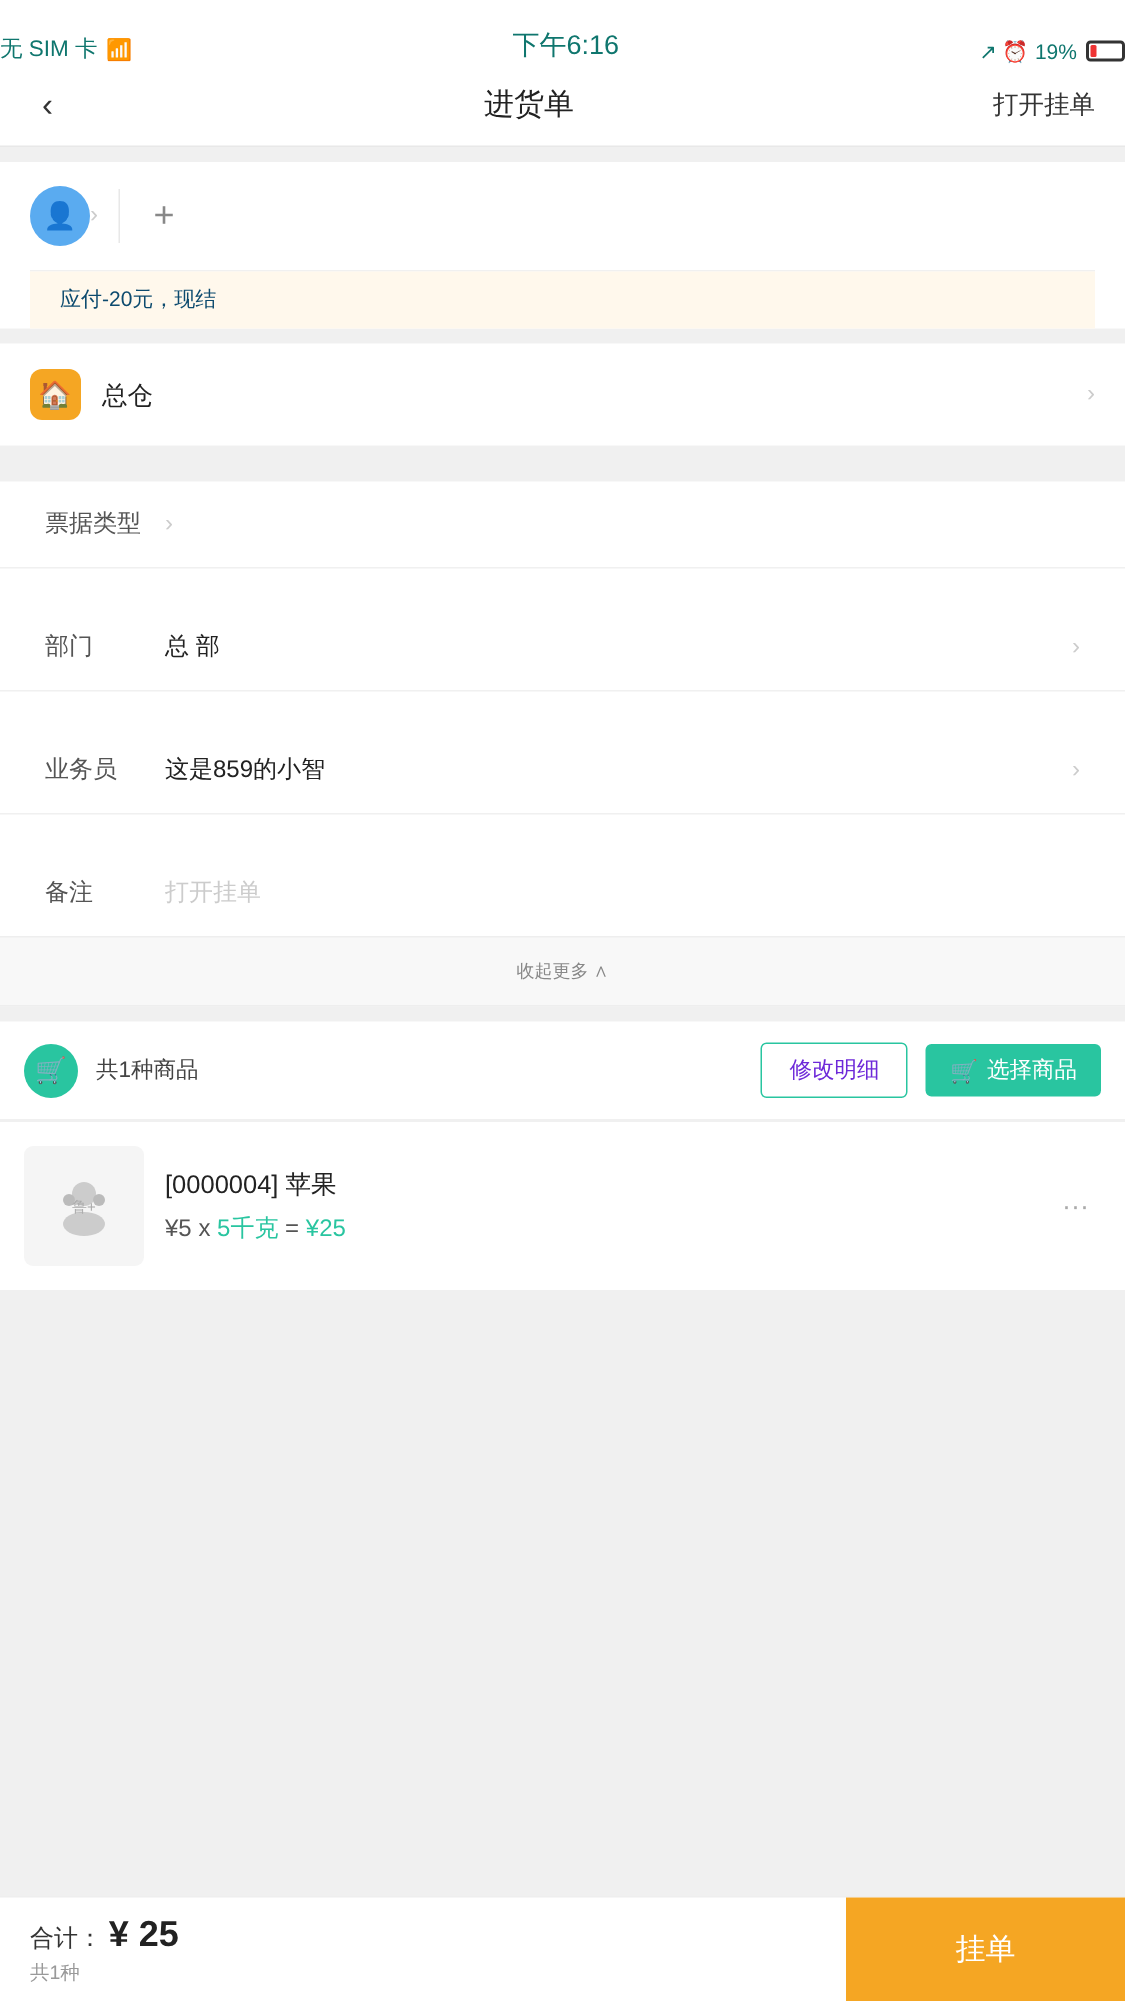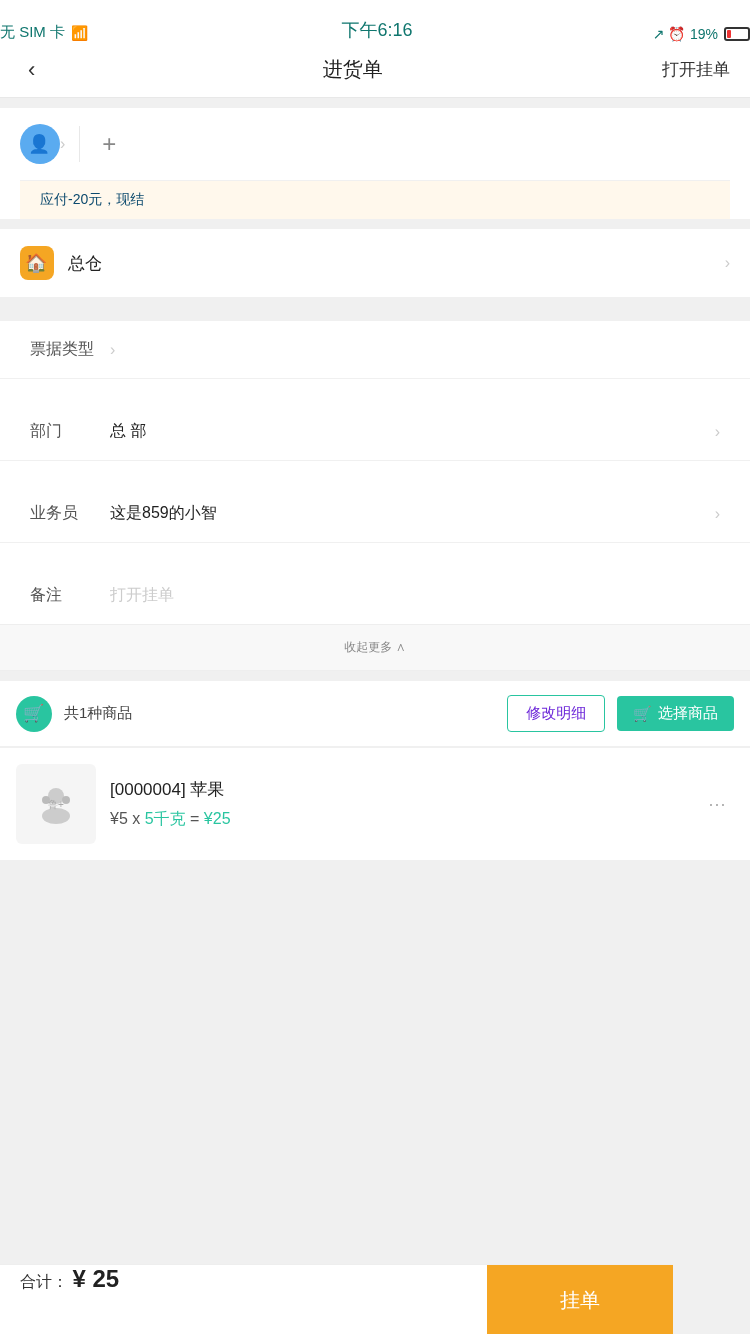--- a/index.html
+++ b/index.html
@@ -183,22 +183,22 @@
       font-size: 16px; color: #555;
     }
     .product-price .highlight { color: #29c5a0; }
     .product-more {
       font-size: 18px; color: #aaa; cursor: pointer;
       padding: 4px 8px;
     }
 
     
     .footer {
-      position: fixed; bottom: 0; left: 0; width: 673px;
-      height: 70px; display: flex; align-items: flex-start;
+      position: fixed; bottom: 0; left: 0; width: 750px;
+      height: 70px; display: flex; align-items: center;
       background: #fff; border-top: 1px solid #eee;
     }
     .footer-total {
       flex: 1; padding: 0 20px;
     }
     .footer-total-label { font-size: 16px; color: #333; }
     .footer-total-value { font-size: 24px; color: #222; font-weight: 600; }
     .footer-total-sub { font-size: 13px; color: #999; margin-top: 2px; }
     .footer-btn-pending {
       width: 186px; height: 70px; background: #f5a623;
@@ -319,15 +319,16 @@
 </div>
 
 <div style="height: 80px;"></div>
 
 <div class="footer">
   <div class="footer-total">
     <div>
       <span class="footer-total-label">合计：</span>
       <span class="footer-total-value">¥ 25</span>
     </div>
+    <div class="footer-total-sub">共1种</div>
   </div>
   <div class="footer-btn-pending">挂单</div>
 </div>
 
 </body></html>

